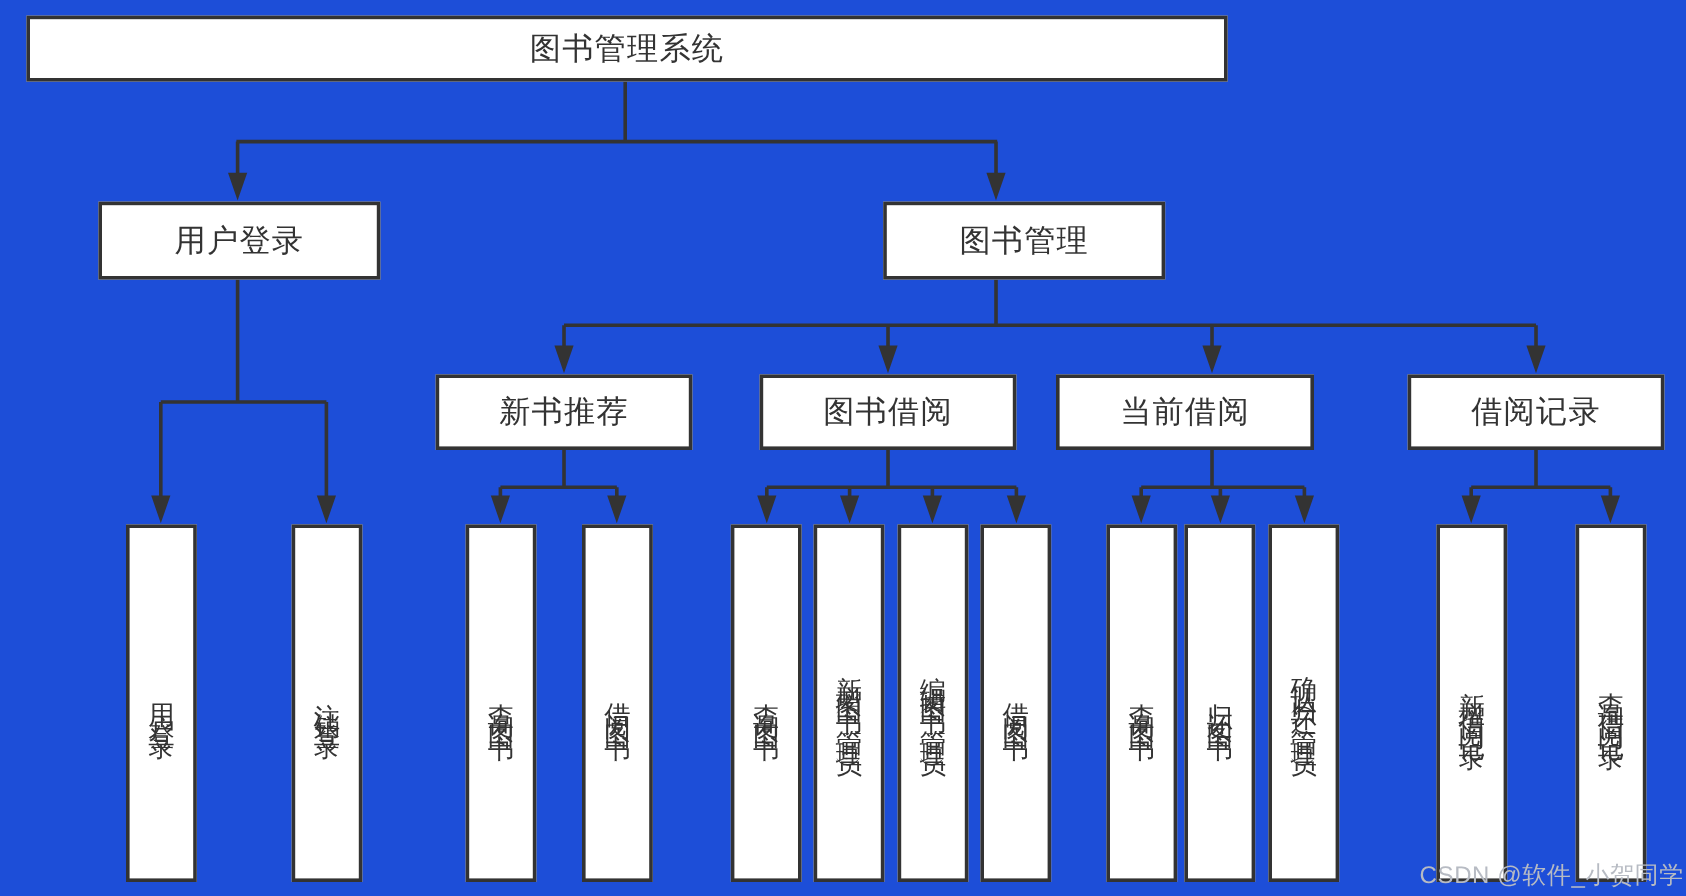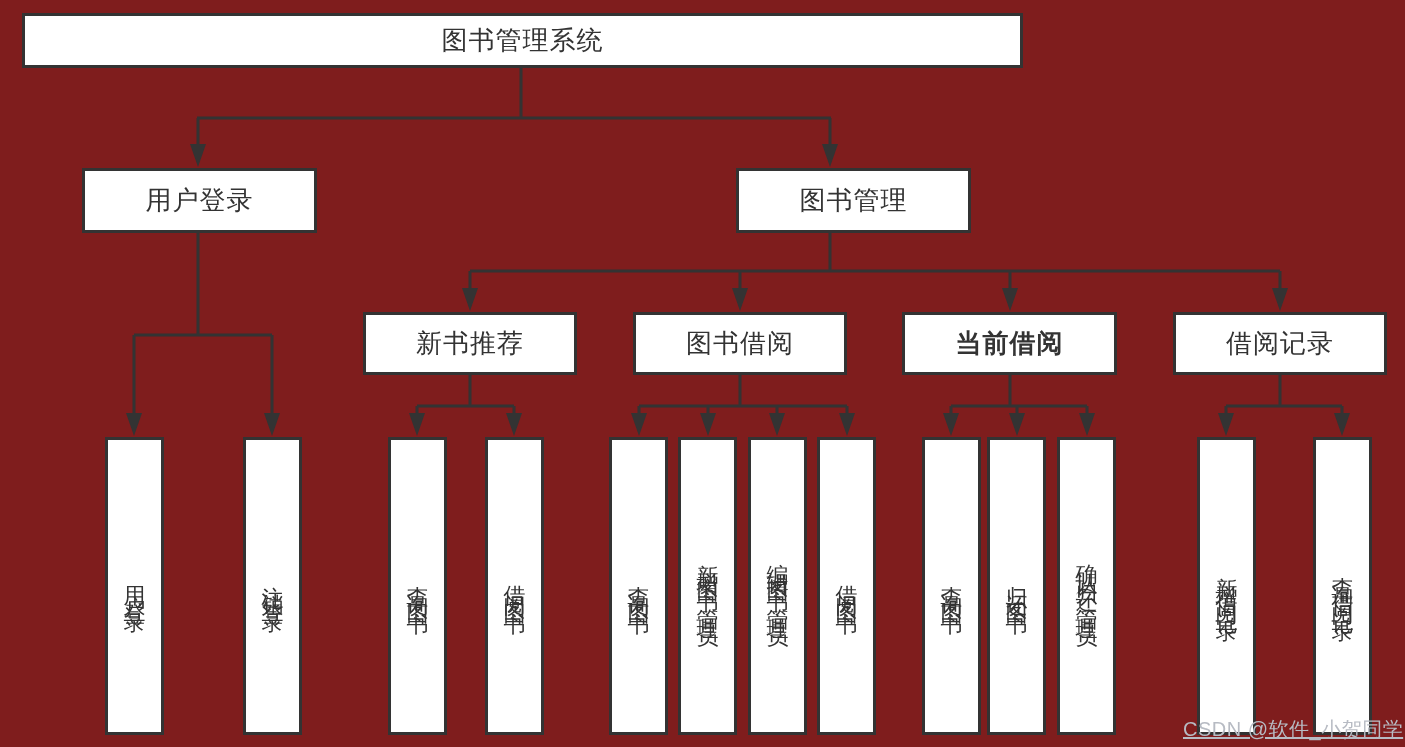--- a/index.html
+++ b/index.html
@@ -5,21 +5,21 @@
   html, body {
     margin: 0;
     padding: 0;
     background: #ffffff;
     font-family: "Liberation Sans", sans-serif;
   }
   #canvas {
     position: relative;
     width: 1405px;
     height: 747px;
-    background: #7f1d1d;
+    background: #1d4ed8;
     overflow: hidden;
   }
   #edges {
     position: absolute;
     left: 0;
     top: 0;
   }
   .box {
     position: absolute;
     box-sizing: border-box;
@@ -42,21 +42,21 @@
     line-height: 1;
     letter-spacing: 9px;
     color: #333333;
   }
   
   #node-root            { left: 22px;   top: 13px;  width: 1001px; height: 55px; }
   #node-user-login      { left: 82px;   top: 168px; width: 235px;  height: 65px; }
   #node-book-management { left: 712px;  top: 168px; width: 235px;  height: 65px; margin-left: 24px; }
   #node-new-book-recommendation { left: 363px;  top: 312px; width: 214px; height: 63px; }
   #node-book-borrowing          { left: 633px;  top: 312px; width: 214px; height: 63px; }
-  #node-current-borrowing       { left: 902px;  top: 312px; width: 215px; height: 63px; font-weight: bold; }
+  #node-current-borrowing       { left: 880px;  top: 312px; width: 215px; height: 63px; }
   #node-borrowing-records       { left: 1173px; top: 312px; width: 214px; height: 63px; }
   .leaf { top: 437px; width: 59px; height: 298px; }
   #leaf-1  { left: 105px;  }
   #leaf-2  { left: 243px;  }
   #leaf-3  { left: 388px;  }
   #leaf-4  { left: 485px;  }
   #leaf-5  { left: 609px;  }
   #leaf-6  { left: 678px;  }
   #leaf-7  { left: 748px;  }
   #leaf-8  { left: 817px;  }
@@ -67,21 +67,20 @@
   #leaf-13 { left: 1313px; }
   .wm {
     position: absolute;
     left: 1183px;
     top: 716px;
     font-size: 20px;
     letter-spacing: 0.5px;
     color: #b7bbc3;
     white-space: nowrap;
     z-index: 5;
-    text-decoration: underline;
   }
 </style>
 </head>
 <body>
 
 <div id="canvas">
 
   <svg id="edges" width="1405" height="747" viewBox="0 0 1405 747">
     <path fill="none" stroke="#333333" stroke-width="3" d="M521 68 V118
              M197 118 H831

